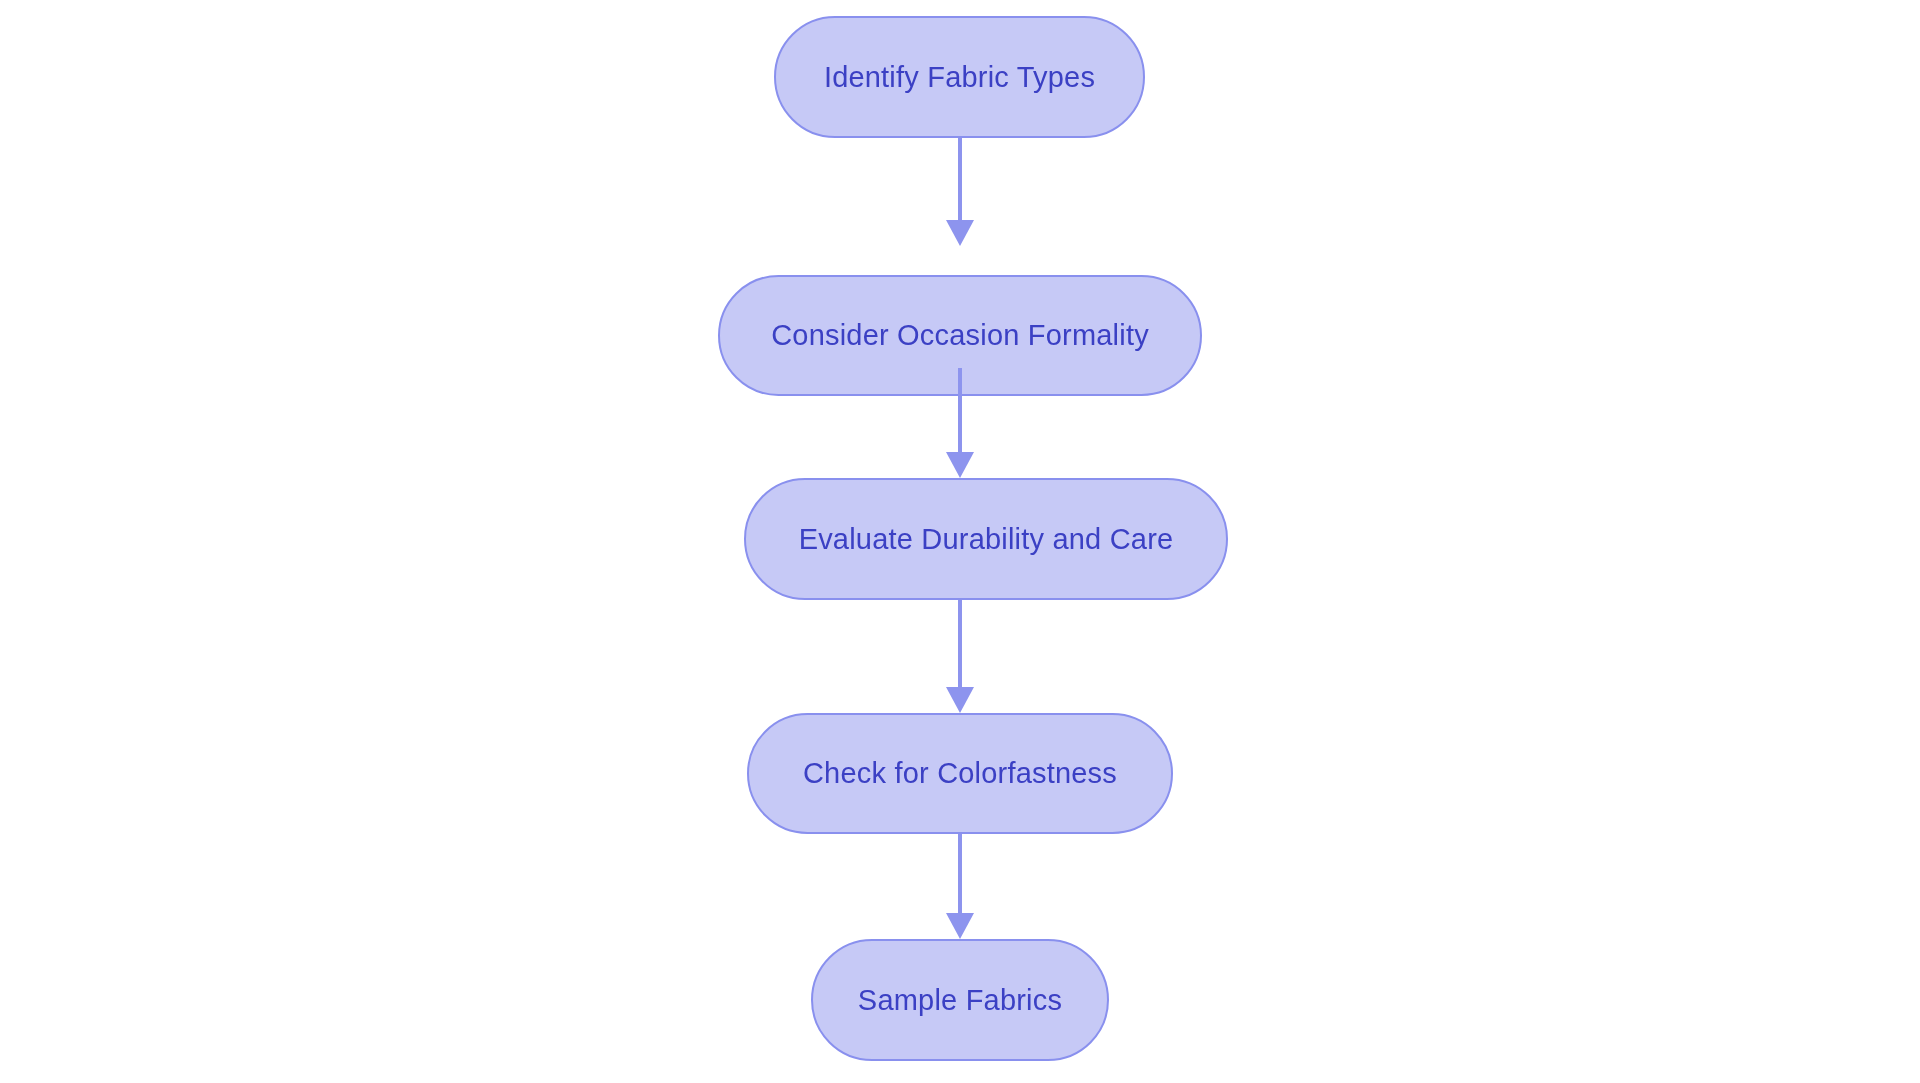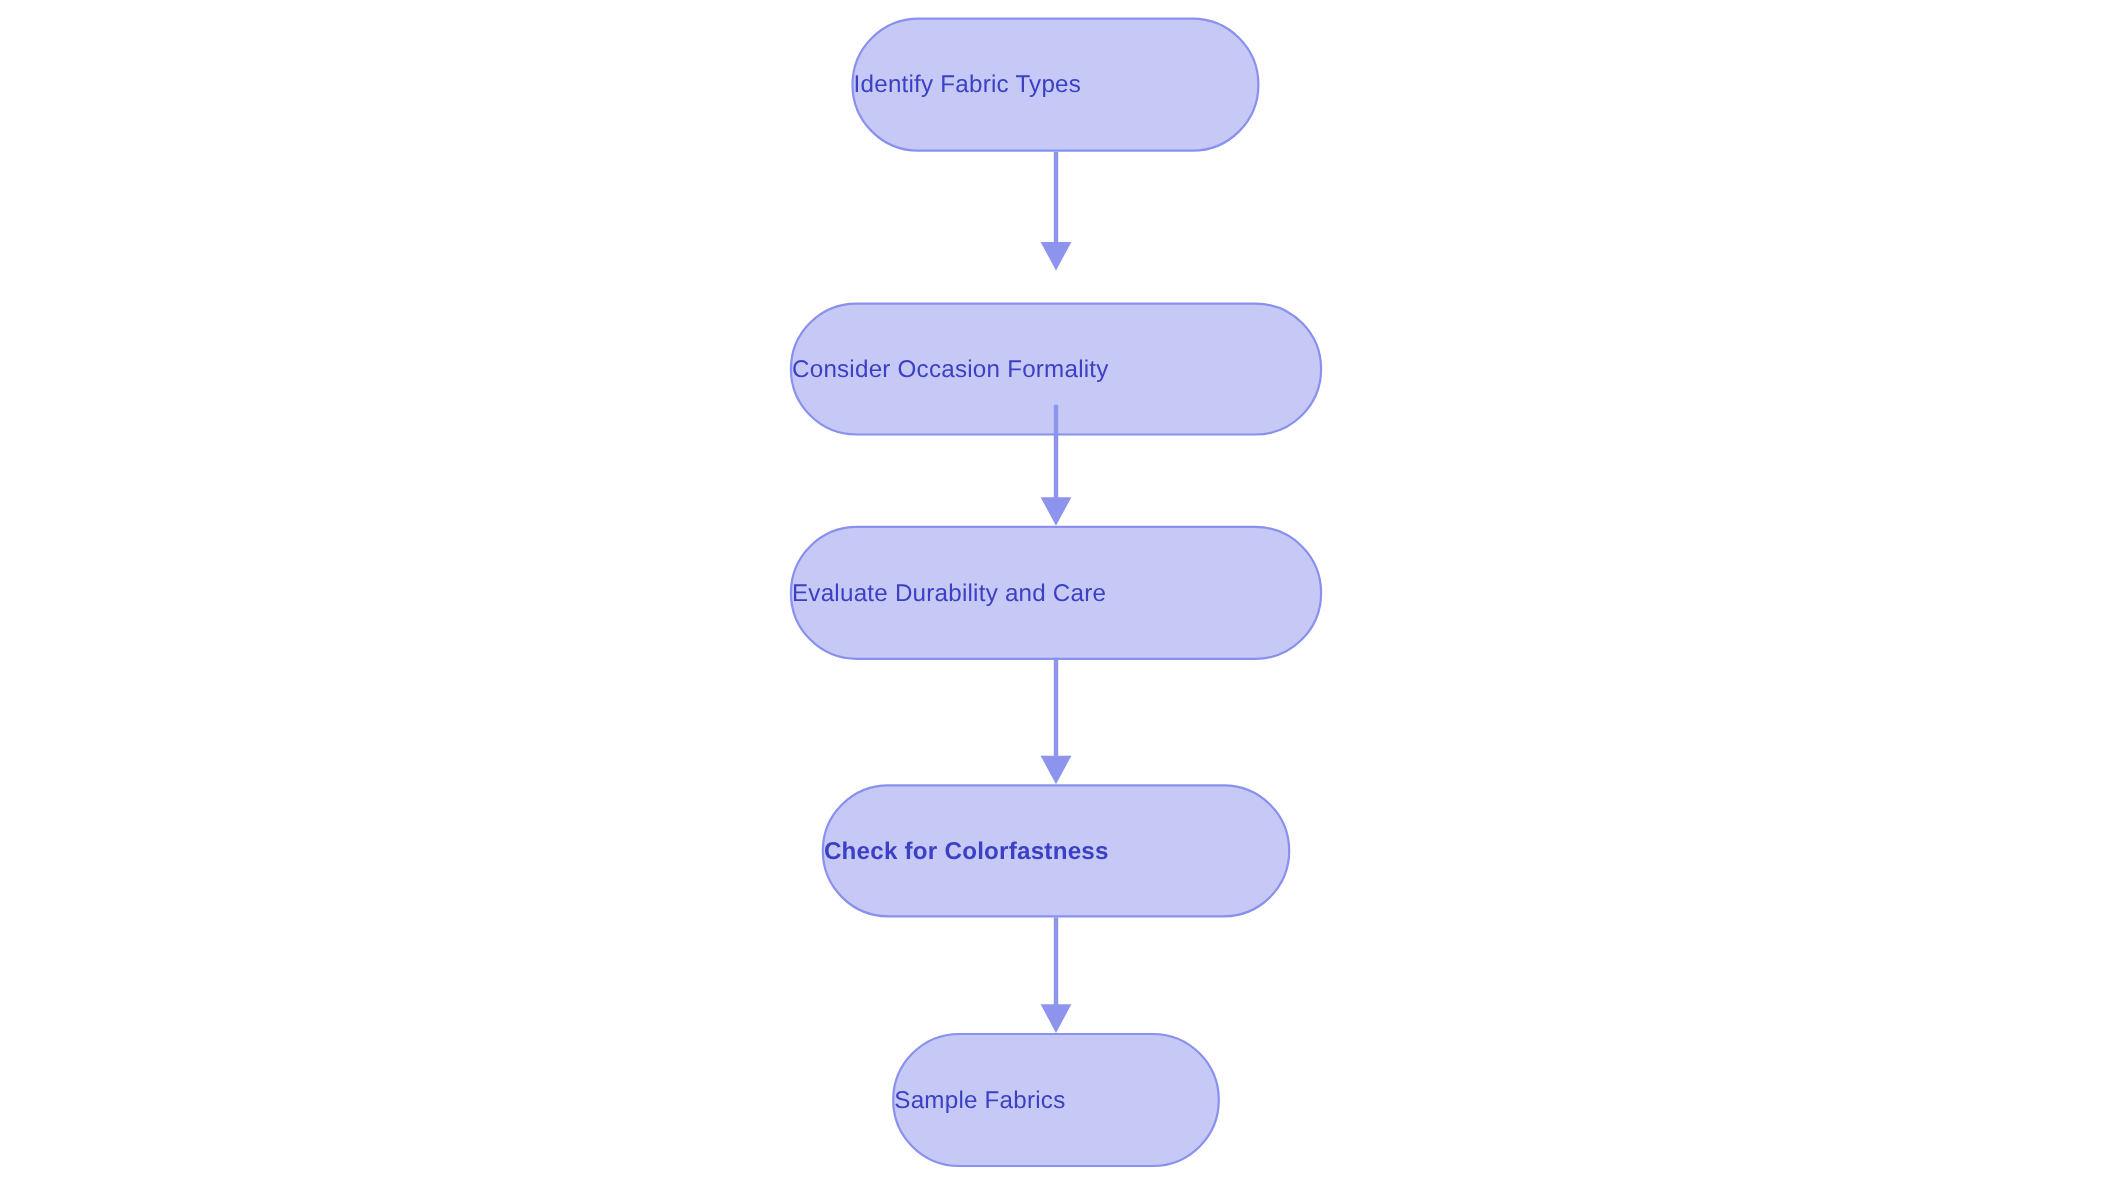--- a/index.html
+++ b/index.html
@@ -20,31 +20,32 @@
     position: relative;
     width: 1920px; height: 1083px;
     background: var(--bg);
   }
   .node {
     position: absolute;
     background: var(--node-fill);
     border: 2px solid var(--node-border);
     border-radius: 62px;
     color: var(--node-text);
-    font-size: 22px;
+    font-size: 29px;
     letter-spacing: 0.2px;
     display: flex;
     align-items: center;
+    justify-content: center;
     text-align: center;
     white-space: nowrap;
   }
   .n1 { left: 774px; top: 16px;  width: 371px; height: 122px; }
   .n2 { left: 718px; top: 247px; width: 484px; height: 121px; margin-top: 28px; }
-  .n3 { left: 718px; top: 478px; width: 484px; height: 122px; }
-  .n4 { left: 747px; top: 713px; width: 426px; height: 121px; font-weight: bold; }
+  .n3 { left: 744px; top: 478px; width: 484px; height: 122px; }
+  .n4 { left: 747px; top: 713px; width: 426px; height: 121px; }
   .n5 { left: 811px; top: 939px; width: 298px; height: 122px; }
 
   .arrow-line {
     position: absolute;
     left: 958px;
     width: 4px;
     background: var(--arrow);
   }
   .arrow-head {
     position: absolute;

